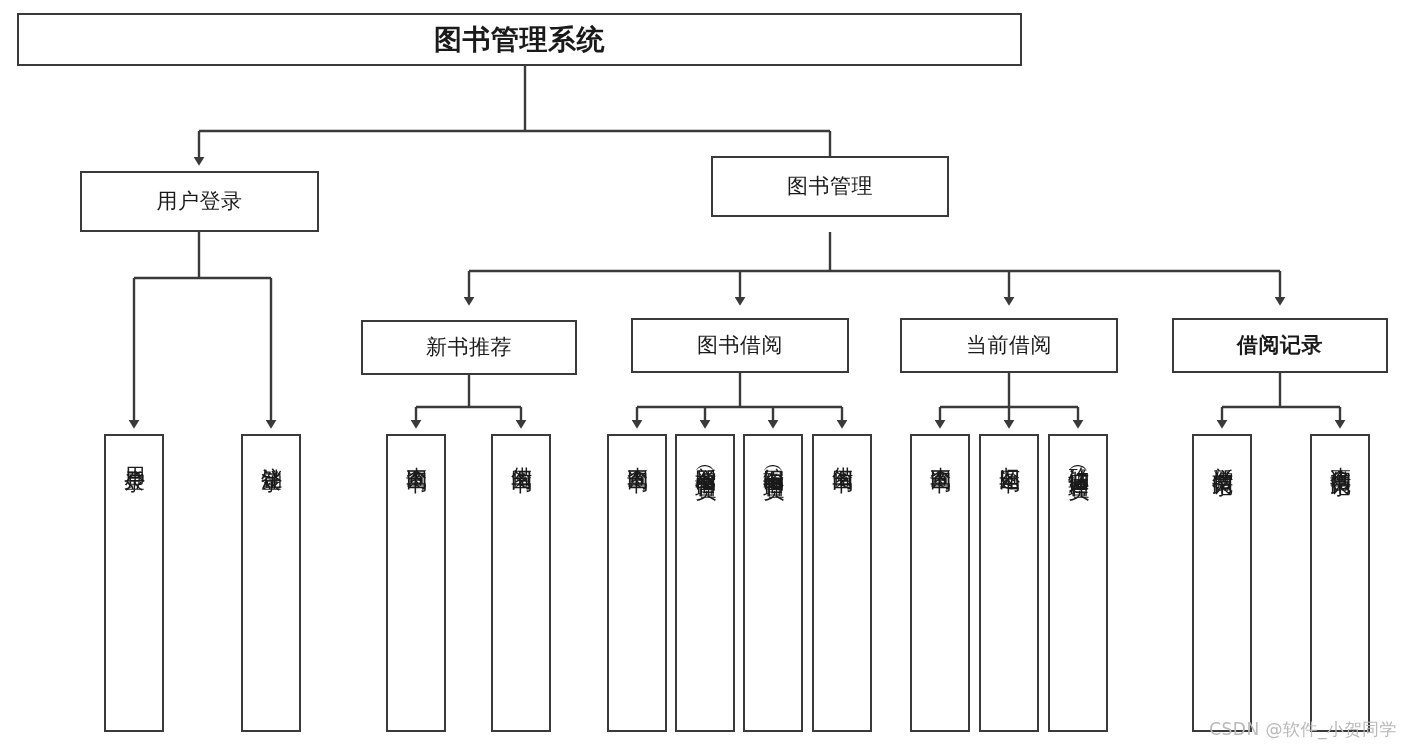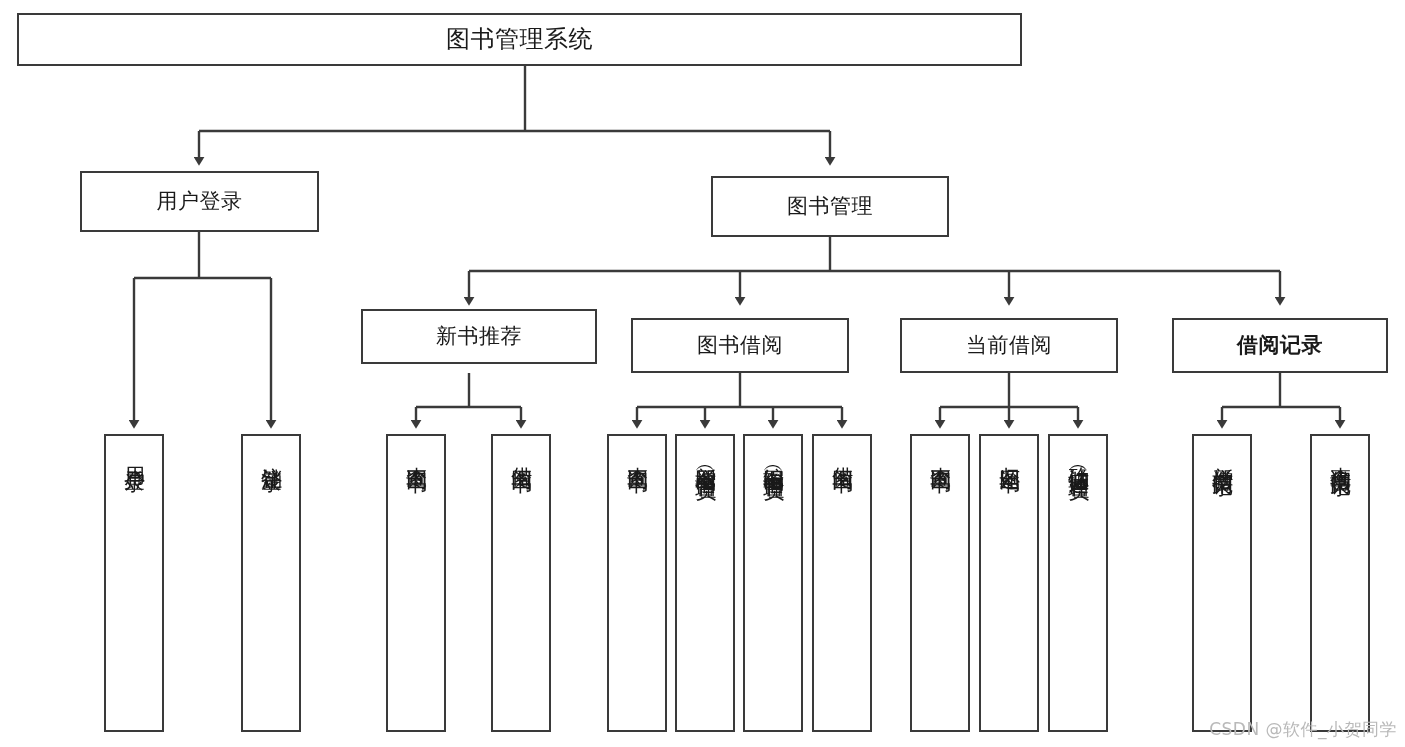--- a/index.html
+++ b/index.html
@@ -39,22 +39,23 @@
     display: block;
     text-align: center;
     line-height: 1.18;
     white-space: nowrap;
   }
   .node.horizontal .label {
     font-size: 21px;
     letter-spacing: 0.5px;
   }
   .node.title .label {
-    font-size: 24px;
+    font-size: 28px;
     letter-spacing: 0.5px;
+    font-weight: bold;
   }
   .node.vertical {
     align-items: flex-start;
     justify-content: center;
     padding-top: 14px;
   }
   .node.vertical .label {
     writing-mode: vertical-rl;
     text-orientation: upright;
     font-size: 21px;
@@ -129,25 +130,25 @@
     </g>
   </svg>
 
   <div class="node title" style="left:17px; top:13px; width:1005px; height:53px;">
     <span class="label">图书管理系统</span>
   </div>
 
   <div class="node horizontal" style="left:80px; top:171px; width:239px; height:61px;">
     <span class="label">用户登录</span>
   </div>
-  <div class="node horizontal" style="left:711px; top:176px; width:238px; height:61px;">
+  <div class="node horizontal" style="left:711px; top:156px; width:238px; height:61px;">
     <span class="label">图书管理</span>
   </div>
 
-  <div class="node horizontal" style="left:361px; top:309px; width:236px; height:55px;">
+  <div class="node horizontal" style="left:361px; top:320px; width:216px; height:55px;">
     <span class="label">新书推荐</span>
   </div>
   <div class="node horizontal" style="left:900px; top:318px; width:218px; height:55px;">
     <span class="label">当前借阅</span>
   </div>
   <div class="node horizontal" style="left:631px; top:318px; width:218px; height:55px;">
     <span class="label">图书借阅</span>
   </div>
   <div class="node horizontal" style="left:1172px; top:318px; width:216px; height:55px;font-weight:bold;">
     <span class="label">借阅记录</span>

